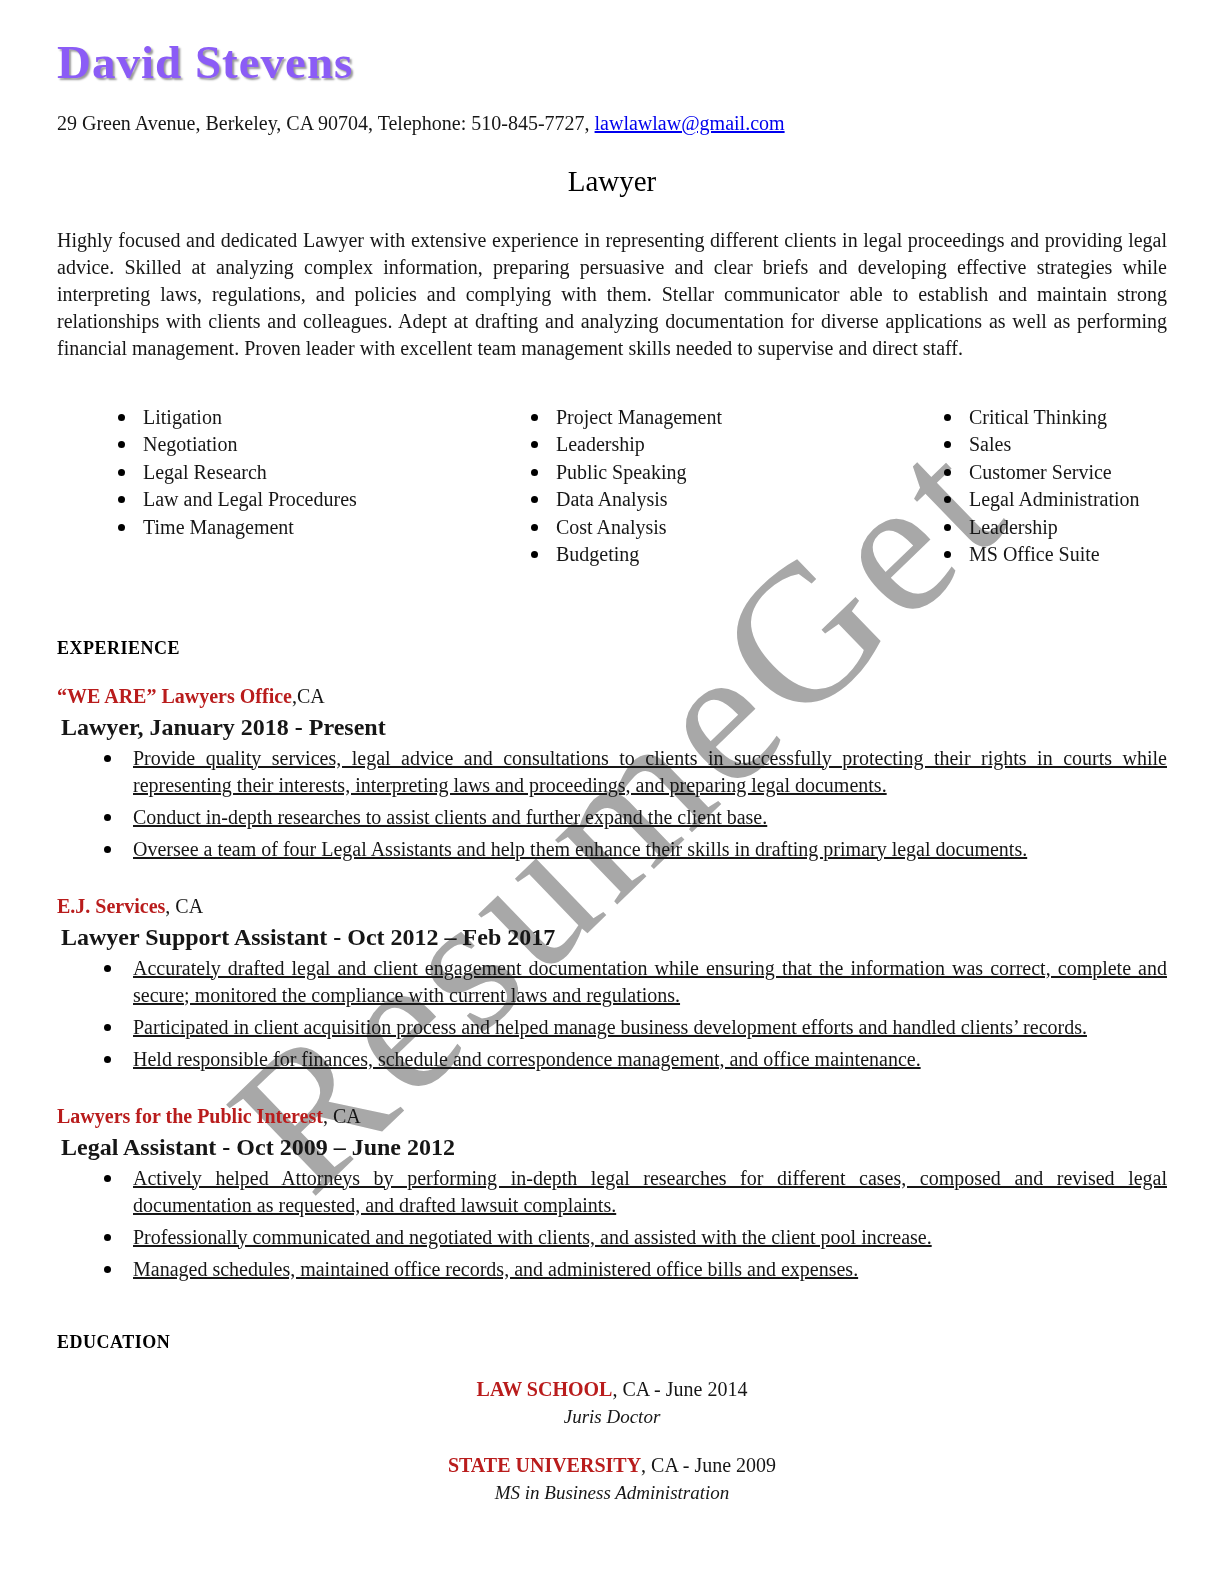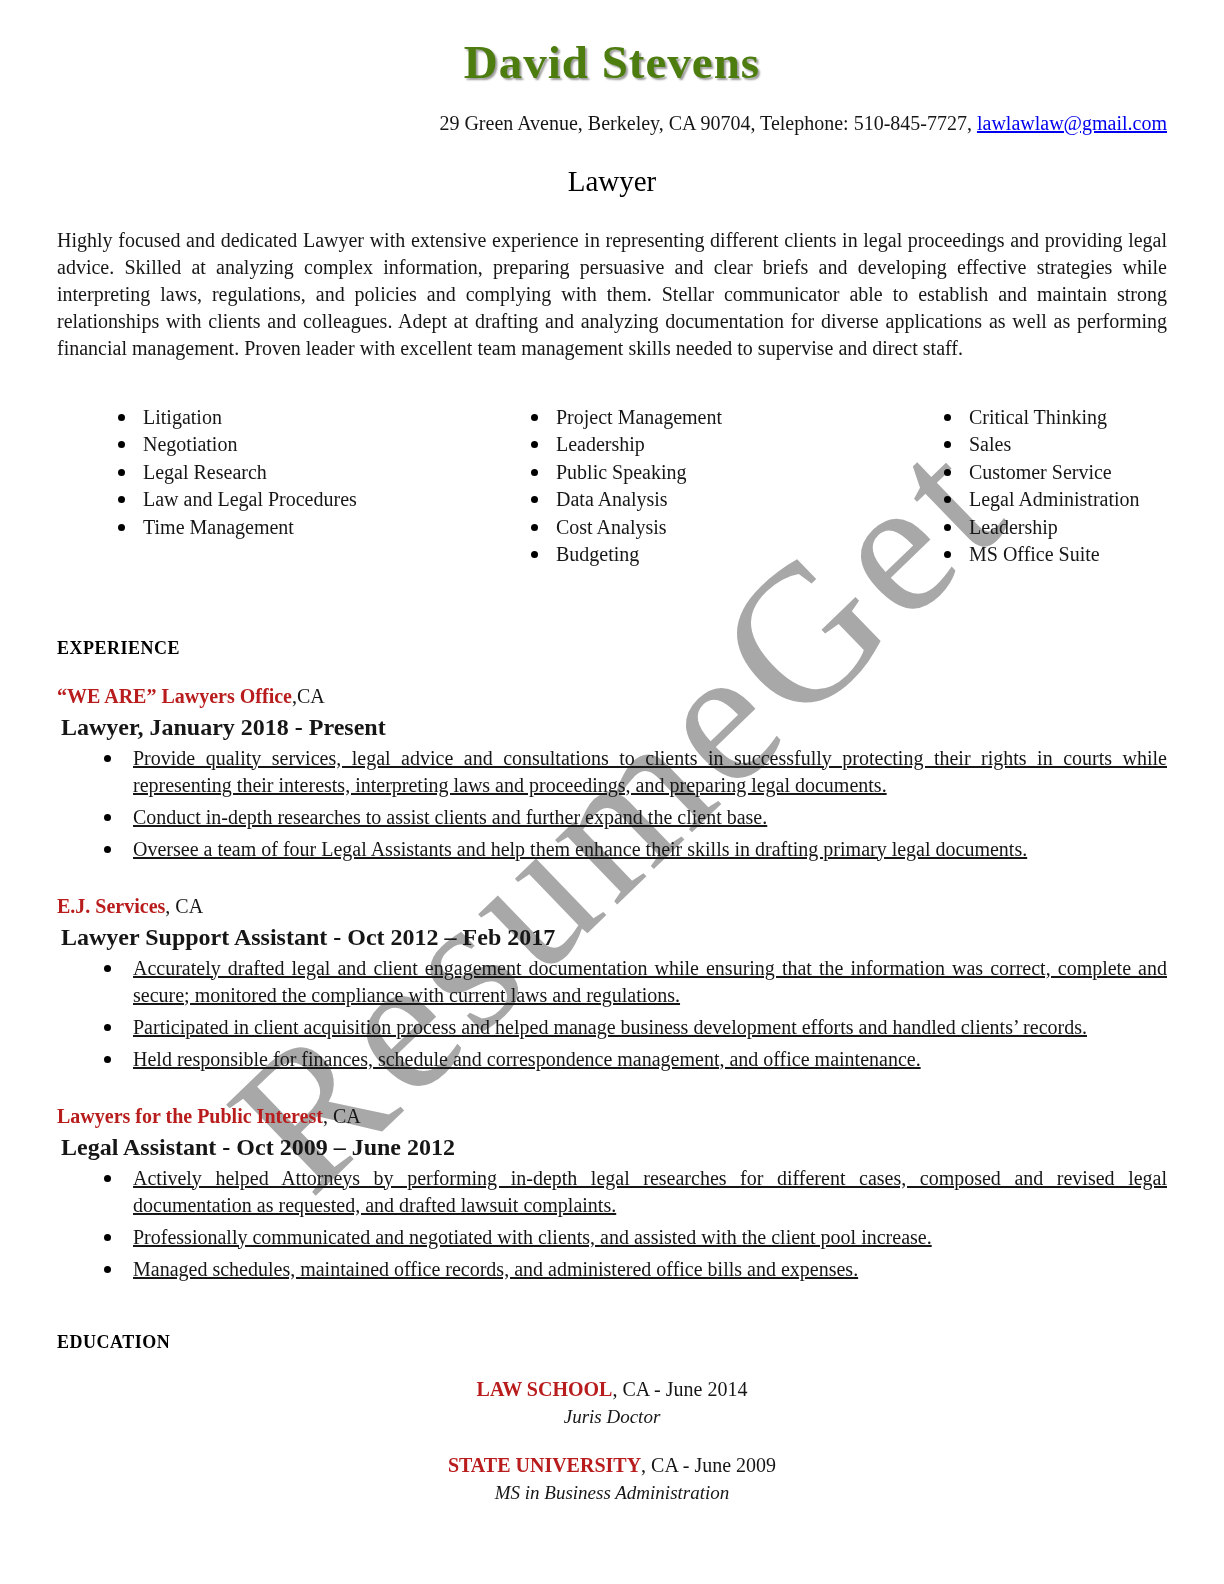--- a/index.html
+++ b/index.html
@@ -28,28 +28,27 @@
   .content {
     position: relative;
     z-index: 1;
     padding: 34px 57px 0 57px;
   }
   h1.name {
     margin: 0;
     font-size: 47px;
     line-height: 1.2;
     font-weight: bold;
-    text-align: center;
     letter-spacing: 1px;
-    color: #4d7c0f;
+    color: #8b5cf6;
     text-shadow: 2px 2px 2px #9a9a9a;
   }
   p.contact {
     margin: 20px 0 8px 0;
-    text-align: right;
+    text-align: left;
     font-size: 20px;
     line-height: 27px;
   }
   a.email {
     color: #0000ee;
     text-decoration: underline;
     cursor: pointer;
   }
   h2.role-title {
     margin: 26px 0 0 0;

